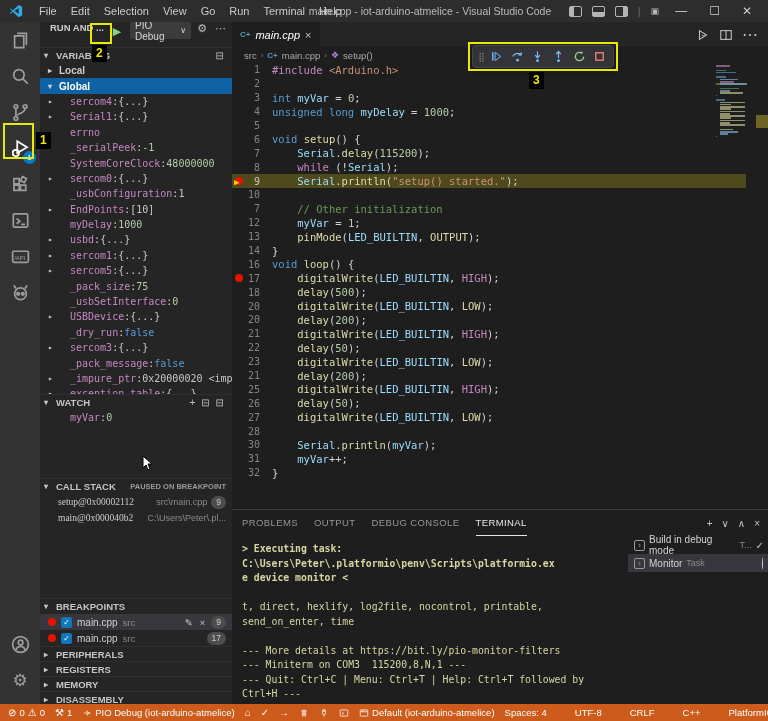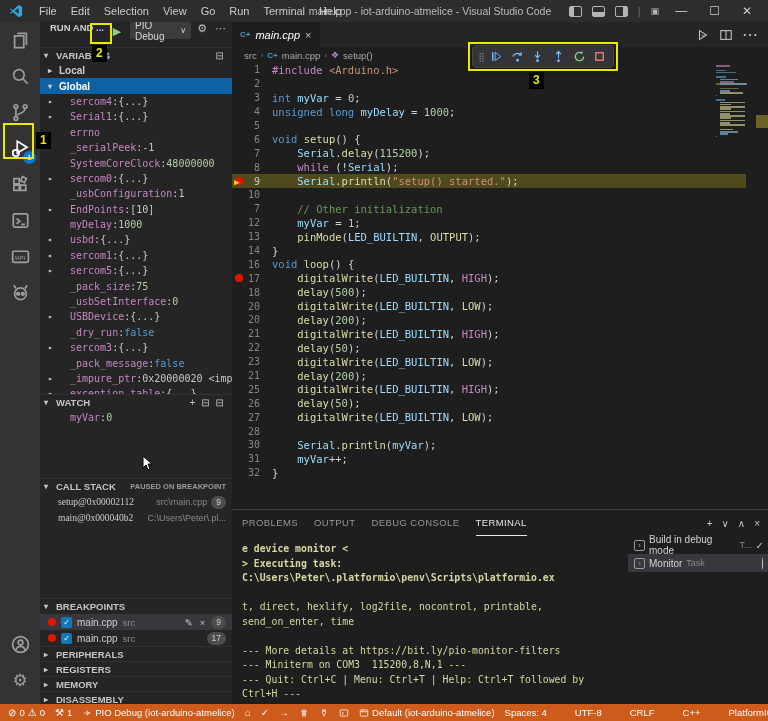--- a/index.html
+++ b/index.html
@@ -693,22 +693,22 @@
           <span class="p-tab">DEBUG CONSOLE</span>
           <span class="p-tab active">TERMINAL</span>
           <span id="panel-icons">
             <span>+</span>
             <span>∨</span>
             <span>∧</span>
             <span>×</span>
           </span>
         </div>
       <div id="term-wrap">
+          <div class="tline b">&gt; Executing task: C:\Users\Peter\.platformio\penv\Scripts\platformio.ex</div>
           <div class="tline b">e device monitor &lt;</div>
-          <div class="tline b">&gt; Executing task: C:\Users\Peter\.platformio\penv\Scripts\platformio.ex</div>
           <div class="tline">&nbsp;</div>
           <div class="tline">t, direct, hexlify, log2file, nocontrol, printable, send_on_enter, time</div>
           <div class="tline">&nbsp;</div>
           <div class="tline">--- More details at https://bit.ly/pio-monitor-filters</div>
           <div class="tline">--- Miniterm on COM3  115200,8,N,1 ---</div>
           <div class="tline">--- Quit: Ctrl+C | Menu: Ctrl+T | Help: Ctrl+T followed by Ctrl+H ---</div>
         </div>
       <div id="tasklist">
           <div class="task-row">
             <span class="task-ico">›</span>

